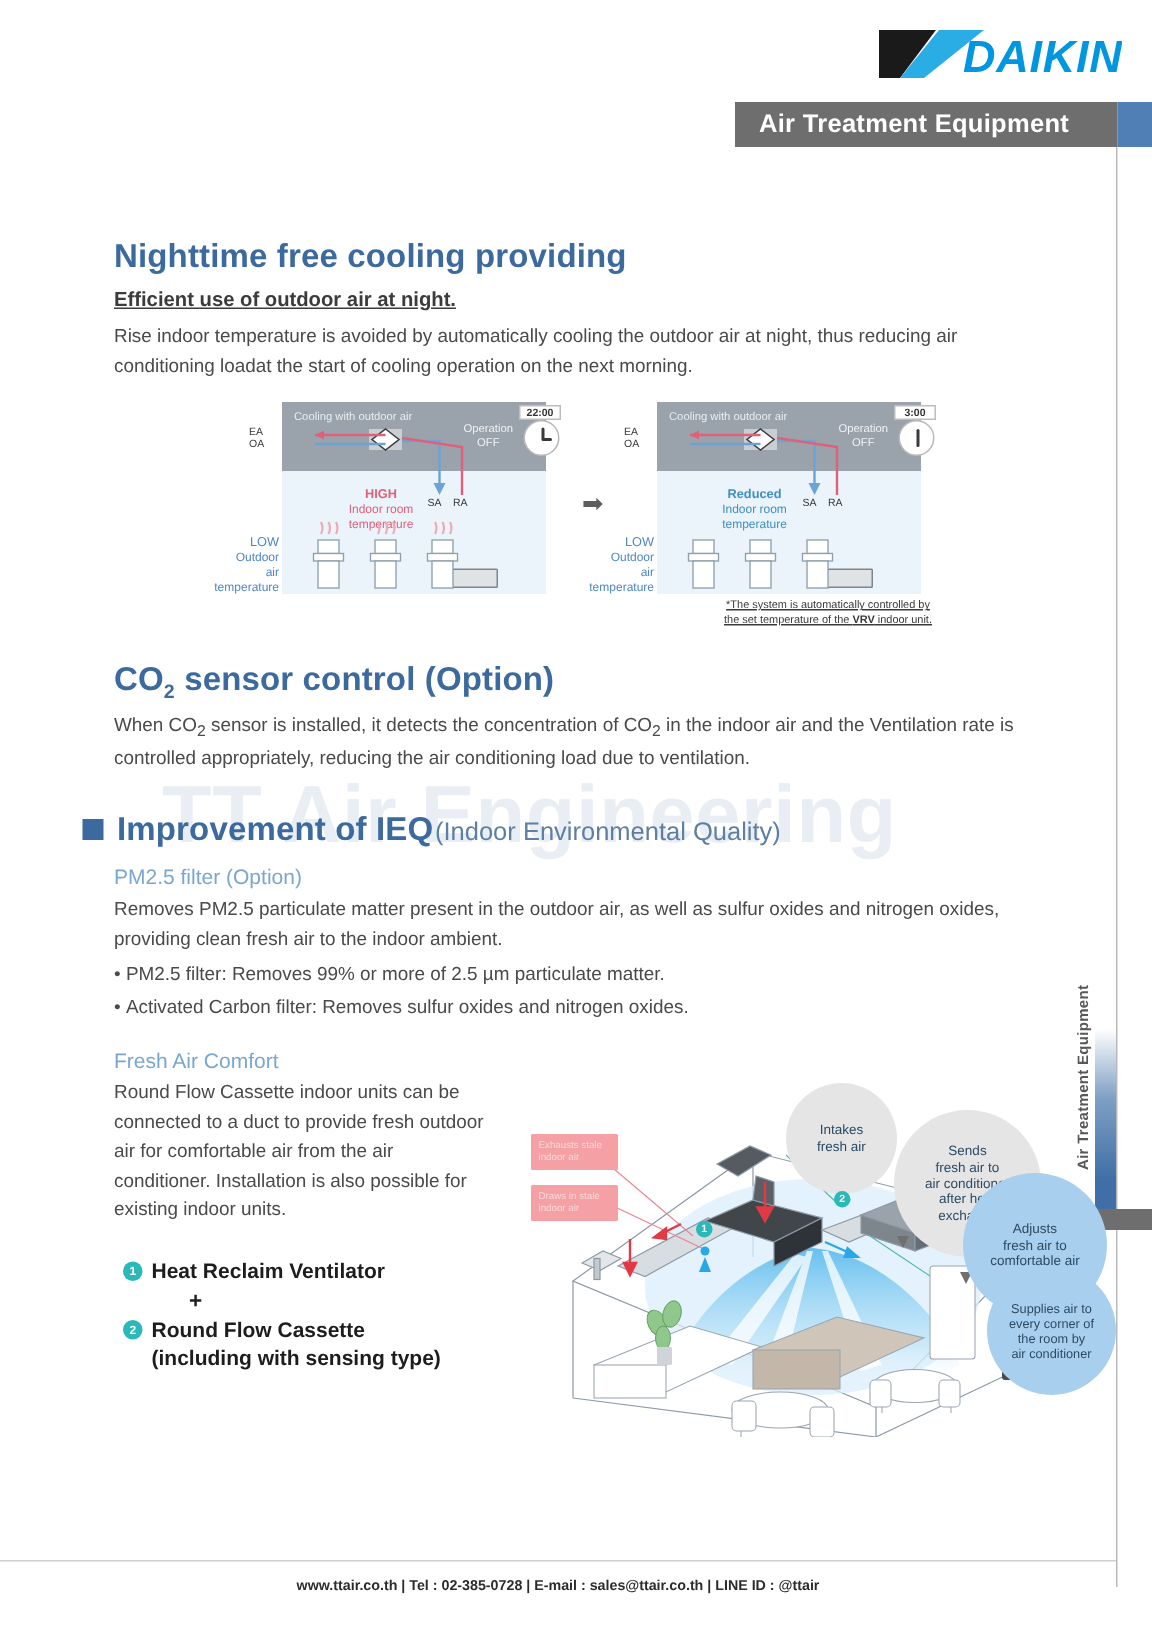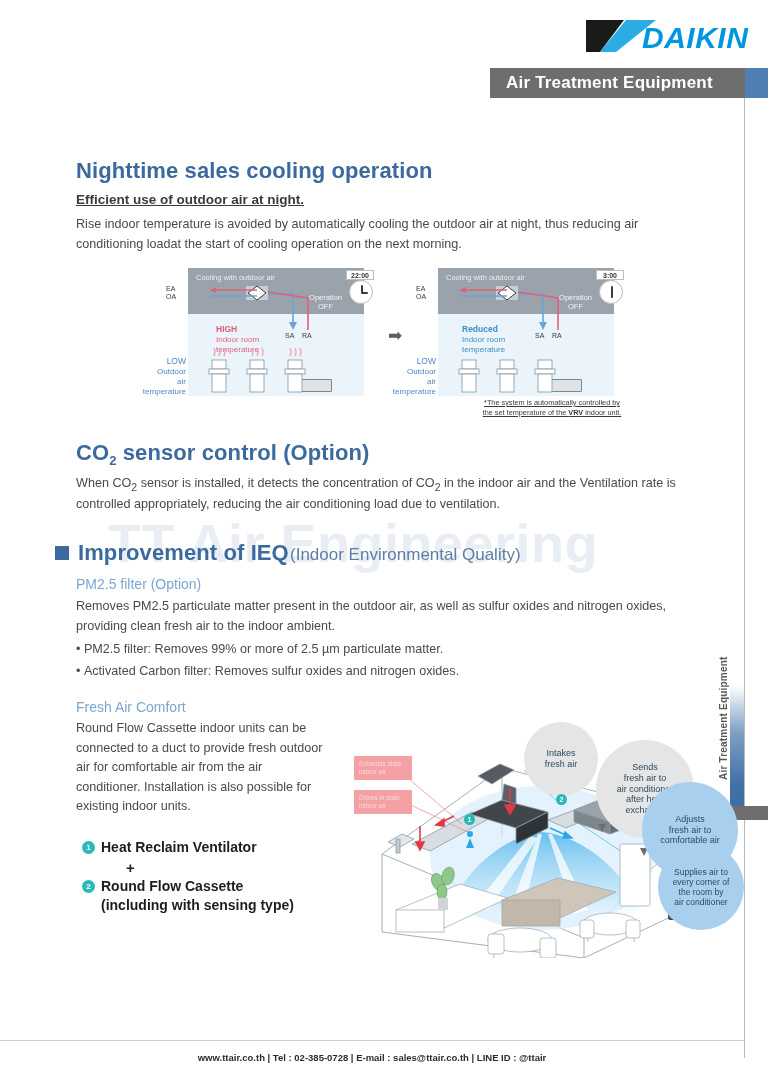--- a/index.html
+++ b/index.html
@@ -72,21 +72,21 @@
 
   
   .diagram-wrap { position:absolute; left:150px; top:268px; width:490px; height:145px; }
   .panel { position:absolute; top:0; width:188px; height:128px; }
   .panel-top { position:absolute; left:0; top:0; width:176px; height:46px; background:#9aa3ab; }
   .panel-bot { position:absolute; left:0; top:46px; width:176px; height:82px; background:#eaf4fa; }
   .panel-cap {
     position:absolute; left:8px; top:5px; font-size:7.5px; color:#e9eef2;
   }
   .op-off {
-    position:absolute; right:34px; top:26px; font-size:7.5px; color:#f0f3f6;
+    position:absolute; right:34px; top:14px; font-size:7.5px; color:#f0f3f6;
     text-align:center; line-height:1.15;
   }
   .clockbox {
     position:absolute; right:2px; top:2px; width:28px; height:10px;
     background:#fff; border:1px solid #bdbdbd; font-size:7px; color:#333;
     display:flex; align-items:center; justify-content:center; font-weight:bold;
   }
   .clock {
     position:absolute; right:3px; top:12px; width:24px; height:24px;
     border-radius:50%; background:#fff; border:1px solid #b9b9b9;
@@ -100,21 +100,21 @@
   .clock.c3::after  { left:11px; top:11px; width:1.6px; height:6px; }
   .ahu {
     position:absolute; right:44px; bottom:4px; width:36px; height:13px;
     background:#dfe3e6; border:1px solid #7e868d; border-radius:1px;
   }
   .ea-lab, .oa-lab {
     position:absolute; font-size:7px; color:#3a3a3a; font-weight:500;
   }
   .sa-lab, .ra-lab { position:absolute; font-size:7px; color:#3a3a3a; }
   .hvac-label {
-    position:absolute; font-size:8px; line-height:1.25; 
+    position:absolute; font-size:8px; line-height:1.25; text-align:center;
   }
   .hvac-label .big { font-weight:bold; font-size:8.5px; }
   .low-label {
     position:absolute; font-size:8px; color:#4f86c6; text-align:right; line-height:1.25;
   }
   .low-label .big { font-weight:normal; font-size:8.5px; }
   .arrow-mid {
     position:absolute; left:238px; top:60px; width:16px; height:16px;
     color:#5e5e5e; font-size:17px; line-height:16px;
   }
@@ -194,21 +194,21 @@
   </div>
   <div class="header-band-cap"></div>
   <div class="header-rule"></div>
 
   <div class="vtab"></div>
   <div class="vtab-foot"></div>
   <div class="vtab-label">Air Treatment Equipment</div>
 
   <div class="watermark">TT Air Engineering</div>
 
-  <div class="h1" id="s1-title">Nighttime sales cooling operation</div>
+  <div class="h1" id="s1-title">Nighttime free cooling providing</div>
   <div class="h2-bold" id="s1-sub">Efficient use of outdoor air at night.</div>
   <div class="body" id="s1-body">Rise indoor temperature is avoided by automatically cooling the outdoor air at night, thus reducing air conditioning loadat the start of cooling operation on the next morning.</div>
 
   <div class="diagram-wrap">
 
     <div class="panel" style="left:38px;">
       <div class="panel-top"></div>
       <div class="panel-bot"></div>
       <div class="panel-cap">Cooling with outdoor air</div>
       <div class="op-off" style="white-space:pre-line;">Operation

